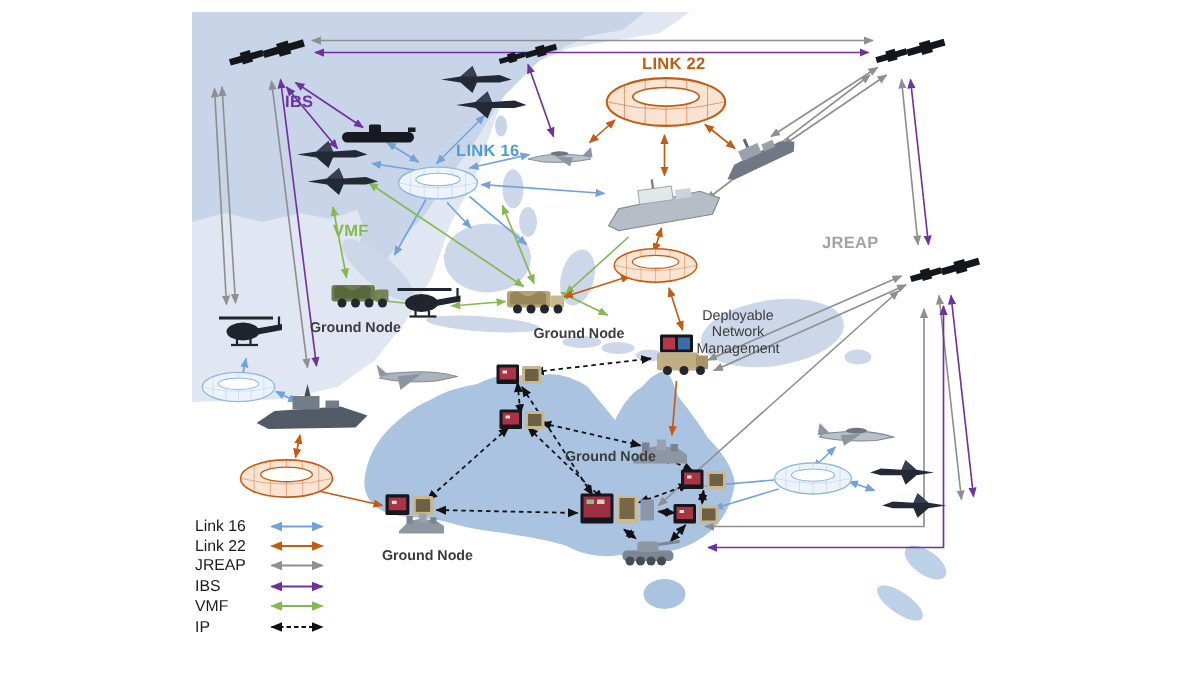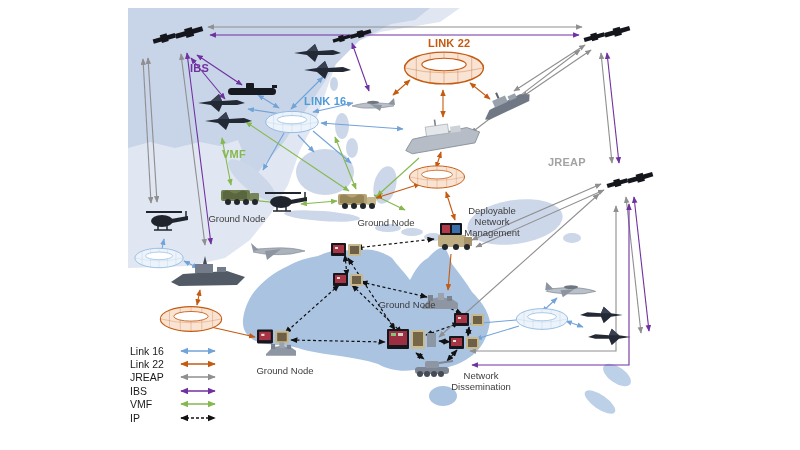--- a/index.html
+++ b/index.html
@@ -4,21 +4,21 @@
 <style>
   html,body{margin:0;padding:0;background:#fff;}
   .stage{position:relative;width:800px;height:450px;background:#fff;overflow:hidden;
          font-family:"Liberation Sans",sans-serif;}
   .layer{position:absolute;left:0;top:0;width:800px;height:450px;}
   .ic{position:absolute;display:block;}
   .ic svg{width:100%;height:100%;display:block;overflow:visible;}
   .flip{transform:scaleX(-1);}
   .netlbl{position:absolute;font-weight:bold;font-size:11px;letter-spacing:.2px;white-space:nowrap;}
   .plain{position:absolute;font-size:9.5px;color:#3c3c3c;text-align:center;line-height:1.18;}
-  .nowrap{white-space:nowrap;}
+  .nowrap{white-space:nowrap;font-weight:bold;}
   .legend{position:absolute;left:130px;top:344px;}
   .legrow{display:flex;align-items:center;height:13.4px;}
   .legrow .ltxt{width:47px;font-size:10.5px;color:#1a1a1a;}
   .legrow svg{width:42px;height:10px;display:block;}
 </style>
 </head>
 <body>
 
 <div class="stage">
 
@@ -511,21 +511,20 @@
   <div class="netlbl" style="left: 304px; top: 95px; color: rgb(79, 155, 214);">LINK 16</div>
   <div class="netlbl" style="left: 428px; top: 37px; color: rgb(197, 90, 17);">LINK 22</div>
   <div class="netlbl" style="left: 222px; top: 148px; color: rgb(133, 184, 78);">VMF</div>
   <div class="netlbl" style="left: 548px; top: 156px; color: rgb(163, 163, 163);">JREAP</div>
 
   <div class="plain nowrap" style="left:206px;top:213px;width:62px">Ground Node</div>
   <div class="plain nowrap" style="left:355px;top:217px;width:62px">Ground Node</div>
   <div class="plain nowrap" style="left:376px;top:299px;width:62px">Ground Node</div>
   <div class="plain nowrap" style="left:254px;top:365px;width:62px">Ground Node</div>
   <div class="plain" style="left:460px;top:205px;width:64px">Deployable Network Management</div>
-  <div class="plain" style="left:441px;top:370px;width:80px">Network Dissemination</div>
 
   <div class="legend">
     <div class="legrow">
       <span class="ltxt">Link 16</span>
       <svg class="legarrow" viewBox="0 0 42 10">
           <line x1="4" y1="5" x2="38" y2="5" stroke="#71a3d9" stroke-width="1.3" marker-start="url(#ms-link16)" marker-end="url(#me-link16)"></line>
         </svg>
     </div>
     <div class="legrow">
       <span class="ltxt">Link 22</span>

